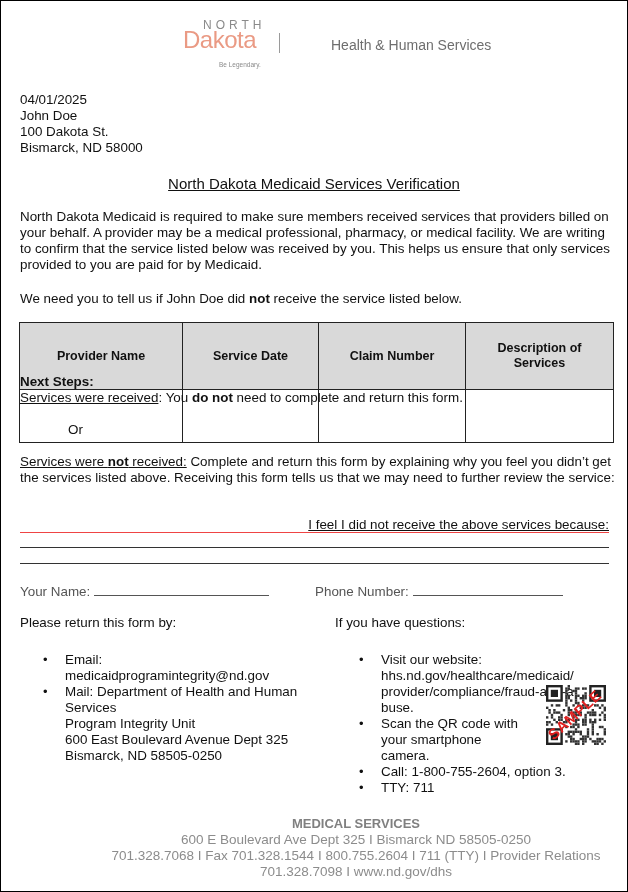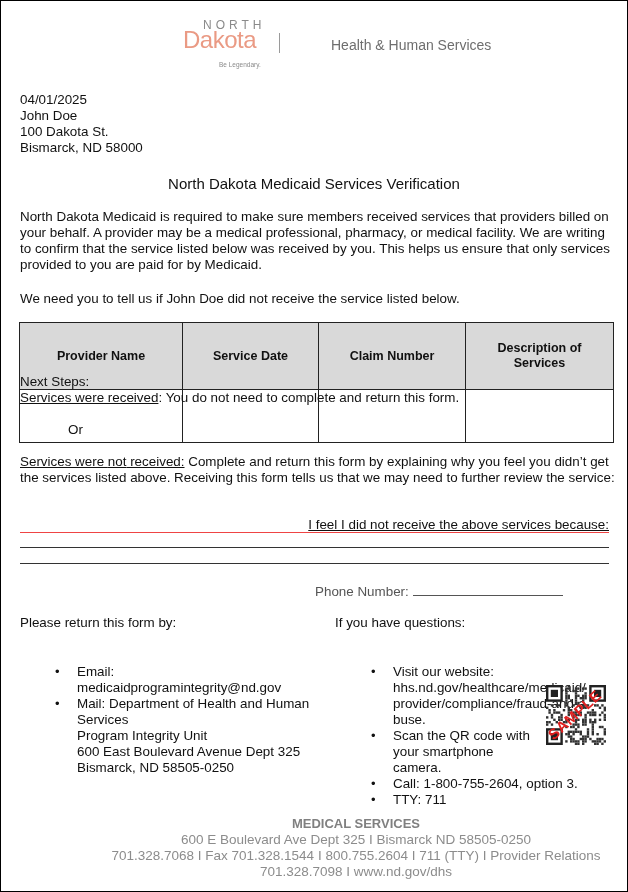--- a/index.html
+++ b/index.html
@@ -14,49 +14,49 @@
   
   .logo { left: 182px; top: 14px; width: 270px; height: 56px; }
   .logo-north { position: absolute; left: 20px; top: 2px; font-size: 12px; letter-spacing: 4px; color: #8a8a8a; }
   .logo-dakota { position: absolute; left: 0; top: 10px; font-size: 24px; line-height: 30px; color: #ea9a84; letter-spacing: -0.5px; }
   .logo-legend { position: absolute; left: 36px; top: 42px; font-size: 6.5px; color: #8a8a8a; }
   .logo-bar { position: absolute; left: 96px; top: 18px; width: 1px; height: 20px; background: #9a9a9a; }
   .logo-hhs { position: absolute; left: 108px; top: 22px; font-size: 14px; color: #6e6e6e; white-space: nowrap; margin-left: 40px; }
 
   .addr { left: 19px; top: 91px; }
   .addr div { height: 16px; }
-  .title { left: 0; width: 626px; top: 175px; text-align: center; font-size: 15px; }
+  .title { left: 0; width: 626px; top: 175px; text-align: center; font-size: 15px; text-decoration: underline; }
   .para { left: 19px; width: 595px; top: 208px; }
   .para2 { left: 19px; top: 290px; }
 
   table.svc { position: absolute; left: 18px; top: 321px; width: 595px; border-collapse: collapse; font-size: 12.5px; }
   table.svc th, table.svc td { border: 1px solid #222; height: 15px; padding: 18px; }
   table.svc th { background: #d9d9d9; font-weight: bold; text-align: center; line-height: 15px; }
   table.svc td { height: 16px; }
 
   .u { text-decoration: underline; }
-  b { font-weight: normal; }
+  b { font-weight: bold; }
   .nextsteps { left: 19px; top: 373px; }
   .received { left: 19px; top: 389px; }
   .or { left: 19px; top: 421px; margin-left: 48px; }
   .notrec { left: 19px; width: 595px; top: 453px; }
 
   .reason { left: 19px; top: 516px; width: 589px; border-bottom: 1px solid #ef4444; height: 15px; text-align: right; }
   .line { left: 19px; width: 589px; height: 0; border-bottom: 1px solid #333; }
   .l1 { top: 546px; } .l2 { top: 562px; }
 
   .gray { color: #555; }
   .yname { left: 19px; top: 582px; }
   .yname-blank { display: inline-block; width: 175px; border-bottom: 1px solid #555; vertical-align: baseline; height: 12px; margin-left: 4px; }
   .phone { left: 314px; top: 582px; }
   .phone-blank { display: inline-block; width: 150px; border-bottom: 1px solid #555; height: 12px; margin-left: 4px; }
   .returnby { left: 19px; top: 614px; }
   .questions { left: 334px; top: 614px; }
 
-  ul.blist { position: absolute; margin: 16px; padding: 0; list-style: none; }
+  ul.blist { position: absolute; margin: 4px; padding: 0; list-style: none; }
   ul.blist li { position: relative; padding-left: 22px; }
   ul.blist li::before { content: "\2022"; position: absolute; left: 0; top: 0; font-size: 13px; }
   .list-left { left: 38px; top: 647px; width: 260px; }
   .list-right { left: 354px; top: 647px; width: 262px; }
   .wrap-narrow { width: 150px; display: block; }
 
   .qr { left: 545px; top: 684px; width: 60px; height: 60px; }
   .sample { position: absolute; left: -4px; top: 22px; transform: rotate(-42deg); color: #e02020; font-weight: bold; font-size: 15px; letter-spacing: 0.5px; }
 
   .footer { left: 0; width: 626px; top: 815px; text-align: center; color: #8c8c8c; font-size: 13.5px; line-height: 16px; padding-left: 42px; }
@@ -112,20 +112,21 @@
   <div class="abs received"><span class="u">Services were received</span><span>: You </span><b>do not</b><span> need to complete and return this form.</span></div>
 
   <div class="abs or">Or</div>
 
   <div class="abs notrec"><span class="u"><span>Services were </span><b>not</b><span> received:</span></span><span> Complete and return this form by explaining why you feel you didn’t get the services listed above. Receiving this form tells us that we may need to further review the service:</span></div>
 
   <div class="abs reason"><span class="u">I feel I did not receive the above services because:</span></div>
   <div class="abs line l1"></div>
   <div class="abs line l2"></div>
 
+  <div class="abs yname gray"><span>Your Name:</span><span class="yname-blank"></span></div>
   <div class="abs phone gray"><span>Phone Number:</span><span class="phone-blank"></span></div>
 
   <div class="abs returnby">Please return this form by:</div>
   <div class="abs questions">If you have questions:</div>
 
   <ul class="blist list-left">
     <li>
       <div>Email:</div>
       <div>medicaidprogramintegrity@nd.gov</div>
     </li>

